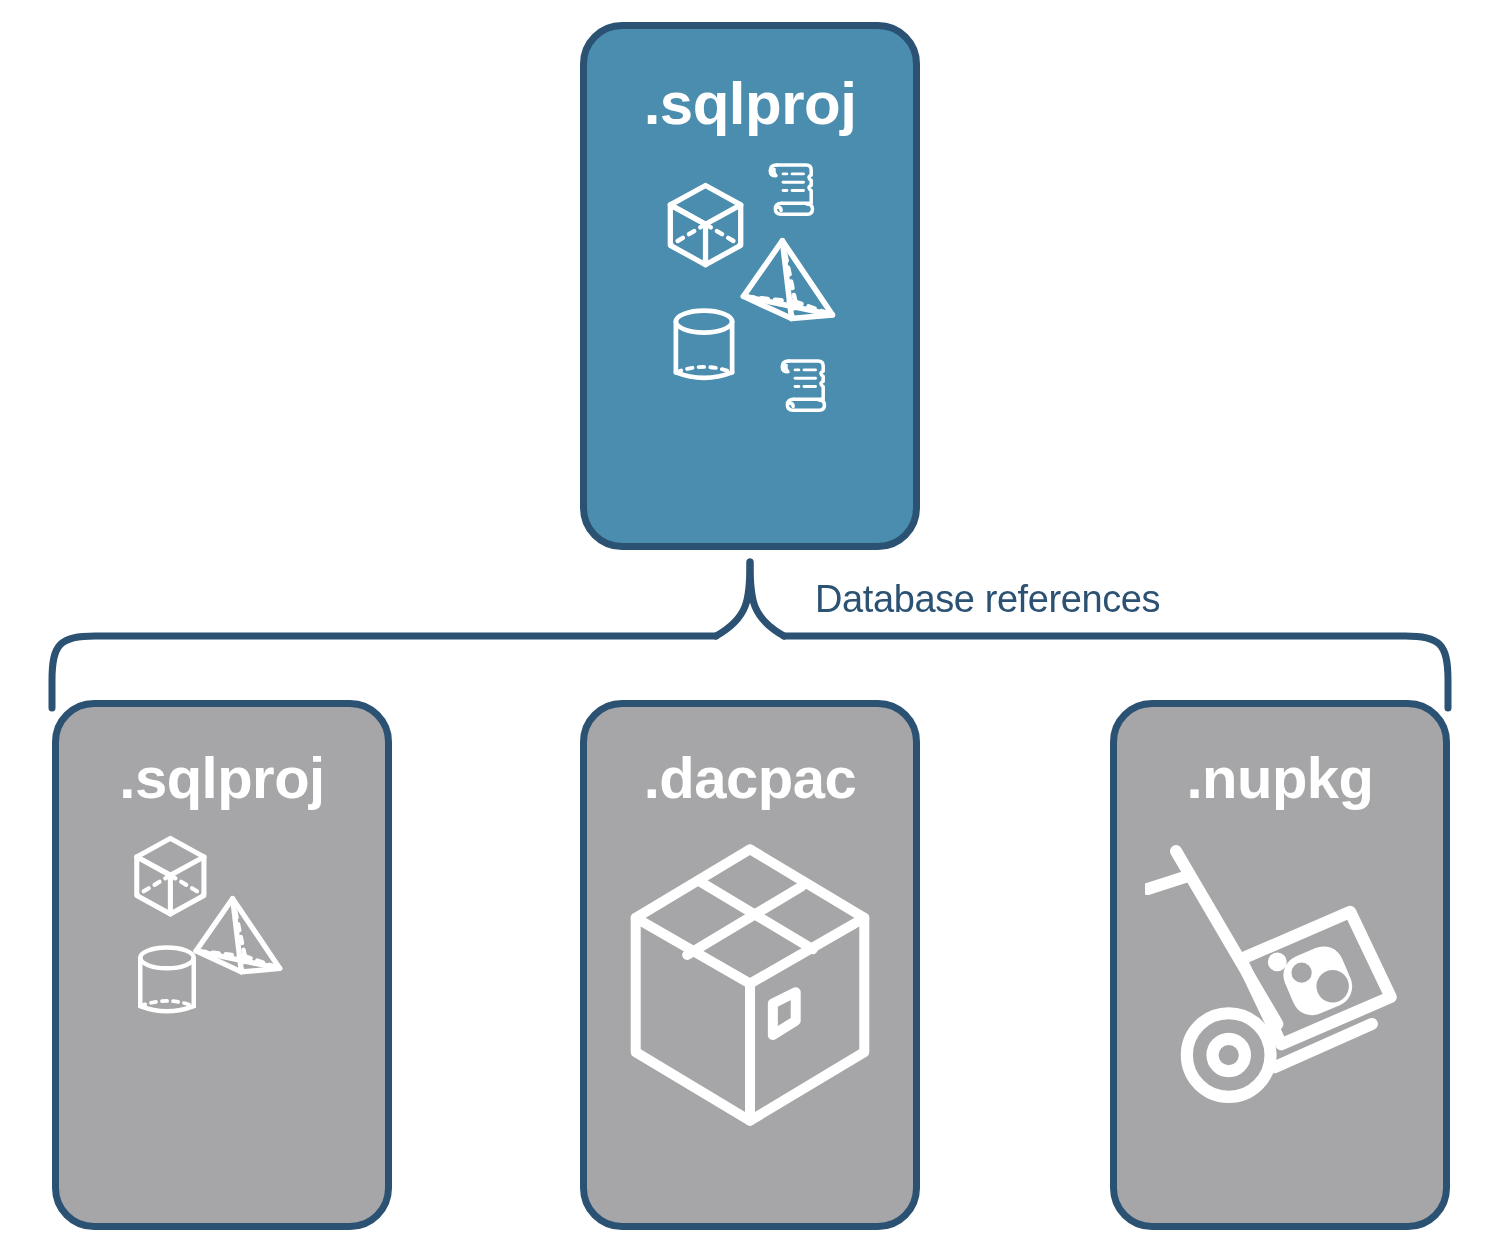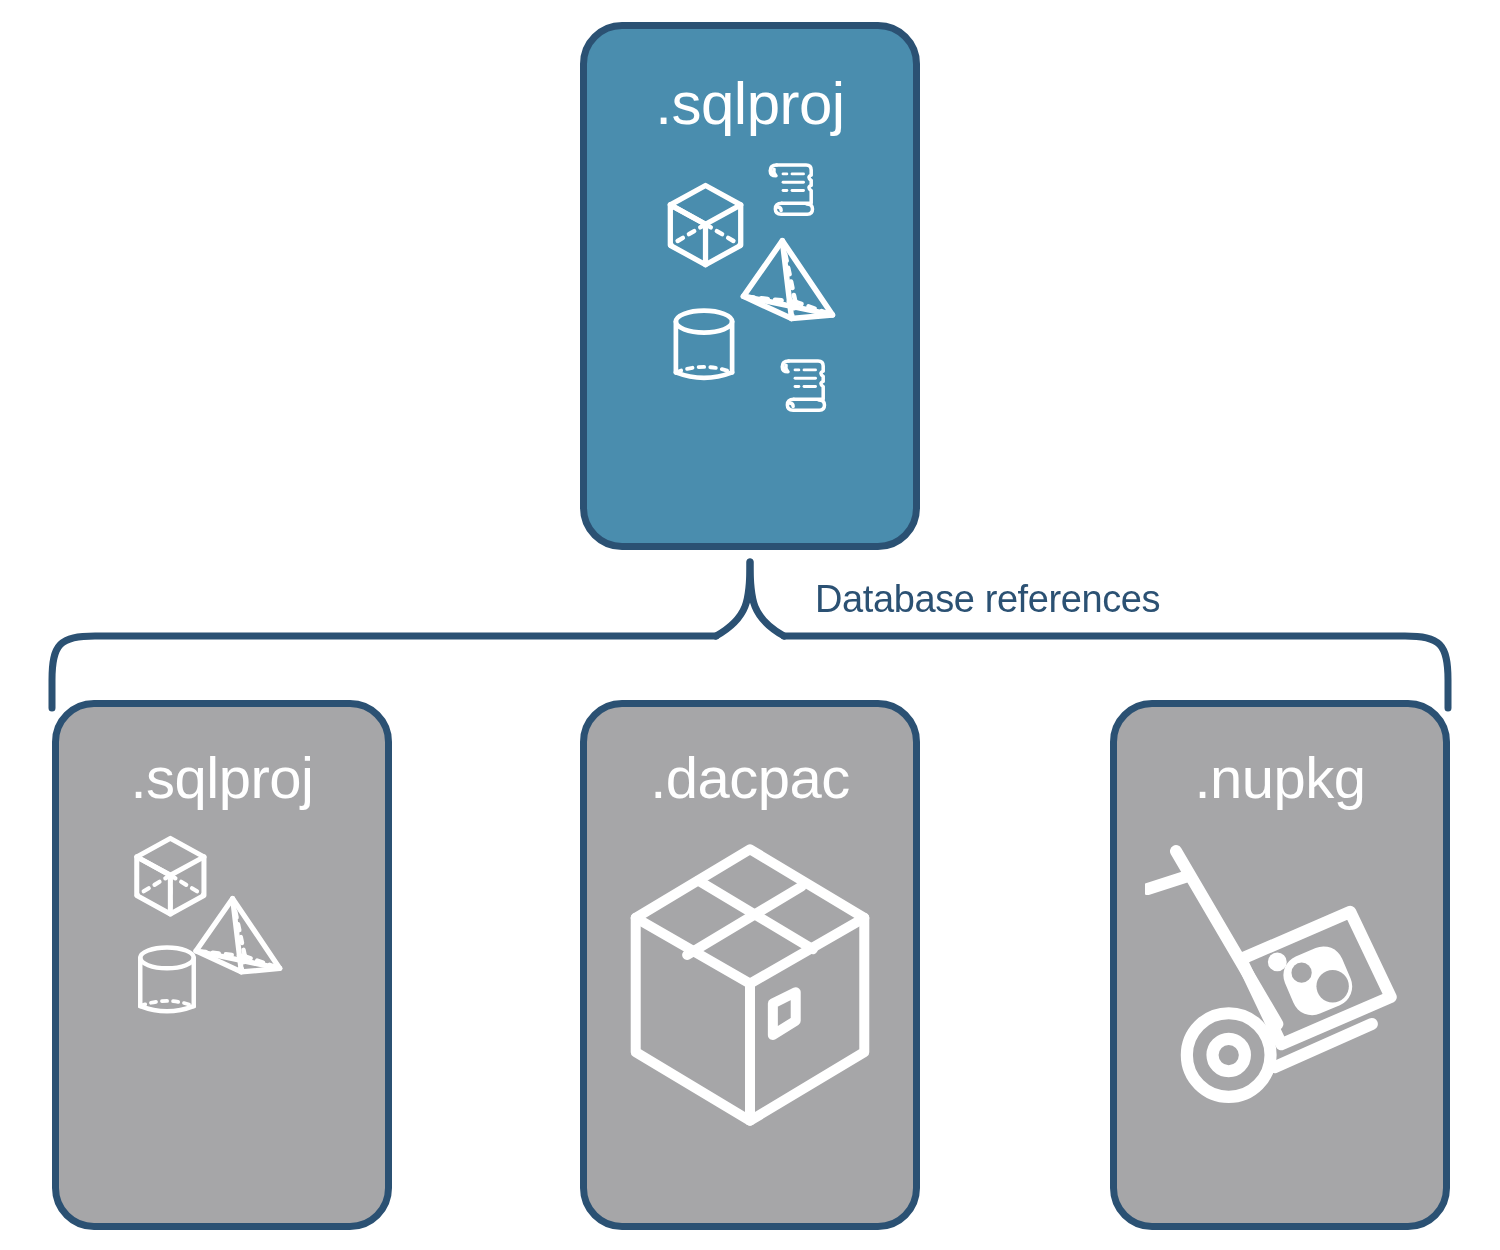--- a/index.html
+++ b/index.html
@@ -30,21 +30,21 @@
     align-items: center;
   }
   .card.primary {
     background: #4a8dae;
   }
   .card.secondary {
     background: #a6a6a8;
   }
   .card-title {
     color: #ffffff;
-    font-weight: normal;
+    font-weight: bold;
     letter-spacing: -0.5px;
     line-height: 1;
     text-align: center;
     user-select: none;
     white-space: nowrap;
   }
 
   
   #card-root {
     left: 580px;

